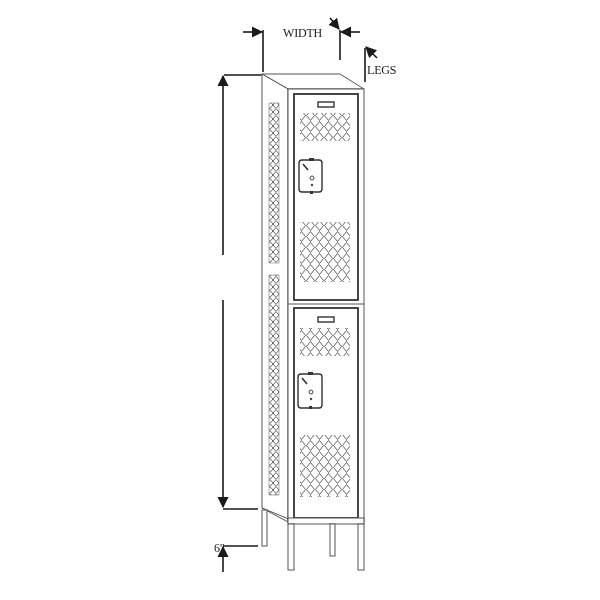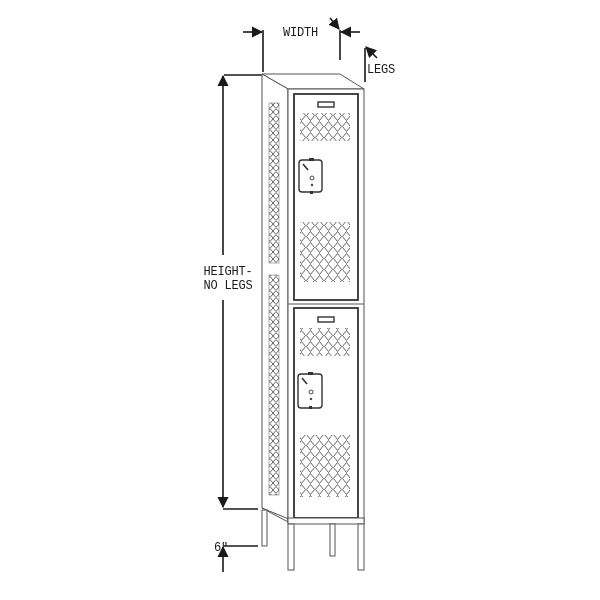--- a/index.html
+++ b/index.html
@@ -1,18 +1,18 @@
 <!DOCTYPE html>
 <html><head>
 <meta charset="utf-8">
 <style>
   html, body { margin:0; padding:0; background:#ffffff; }
   body { width:600px; height:600px; position:relative; overflow:hidden; font-family:"Liberation Sans", sans-serif; }
   #stage { position:absolute; left:0; top:0; width:600px; height:600px; }
-  .label { position:absolute; font-family:Liberation Mono, monospace; font-size:12px; color:#1a1a1a; letter-spacing:-0.2px; line-height:14px; }
+  .label { position:absolute; font-family:Liberation Serif, serif; font-size:12px; color:#1a1a1a; letter-spacing:-0.2px; line-height:14px; }
   .label-width { left:283px; top:26px; }
   .label-depth { left:367px; top:63px; }
   .label-height { left:200px; top:265px; text-align:center; width:56px; }
   .label-legs { left:214px; top:541px; }
 </style>
 </head>
 <body>
 
 <div id="stage">
   <svg width="600" height="600" viewBox="0 0 600 600" style="position:absolute;left:0;top:0;">
@@ -104,18 +104,14 @@
       <rect x="288" y="518" width="76" height="6"></rect>
       <rect x="262" y="510" width="5" height="36"></rect>
       <rect x="288" y="524" width="6" height="46"></rect>
       <rect x="330" y="524" width="5" height="32"></rect>
       <rect x="358" y="524" width="6" height="46"></rect>
     </g>
   </svg>
 
   <div class="label label-width">WIDTH</div>
   <div class="label label-depth">LEGS</div>
-  <div class="label label-height">
-    <div>HEIGHT-</div>
-    <div>NO LEGS</div>
-  </div>
   <div class="label label-legs">6"</div>
 </div>
 
 </body></html>

